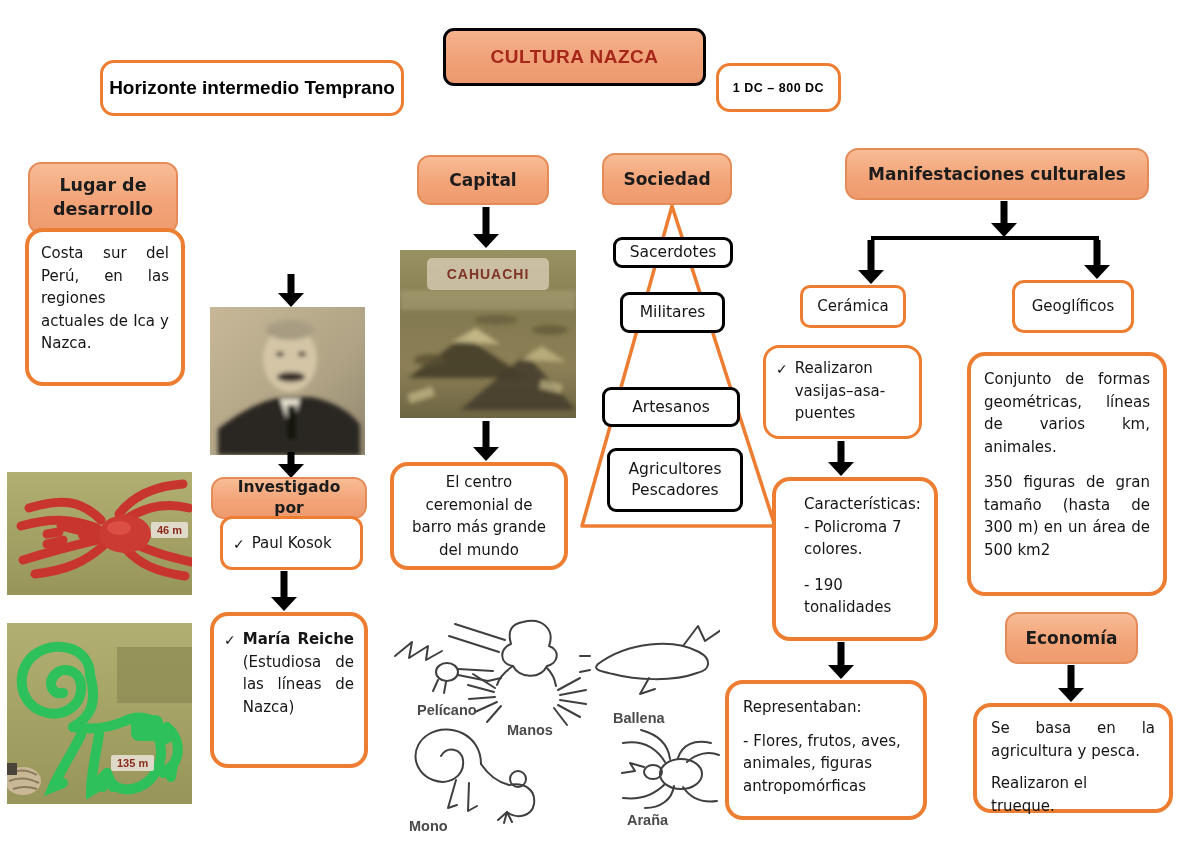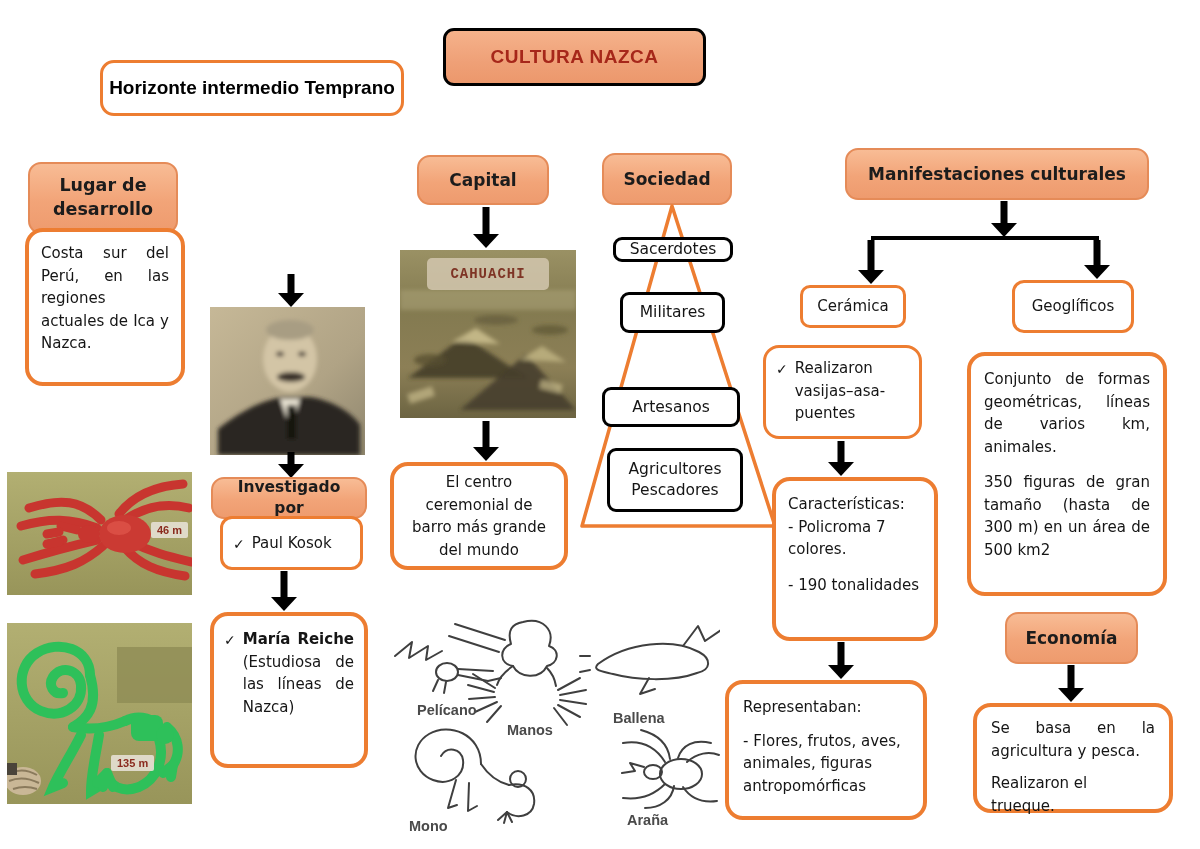--- a/index.html
+++ b/index.html
@@ -41,36 +41,39 @@
   .check-item{display:flex;gap:7px;align-items:flex-start;}
   .check-item .chk{font-size:14px;padding-top:2px;}
   .para{margin:0;}
   .jst{text-align:justify;text-align-last:left;}
   .chip{position:absolute;background:rgba(230,224,212,.9);color:#8A2A1E;font-weight:700;
         font-size:11px;padding:2px 6px;border-radius:2px;
         font-family:"Liberation Sans",sans-serif;}
   .img-caption{position:absolute;left:27px;top:8px;width:122px;height:32px;
                background:rgba(213,201,178,.82);border-radius:5px;
                display:flex;align-items:center;justify-content:center;
-               color:#7E3425;font-weight:700;font-family:Liberation Mono, monospace;
+               color:#7E3425;font-weight:700;font-family:Liberation Sans, sans-serif;
                font-size:14px;letter-spacing:1px;}
   .fig-label{position:absolute;color:#4A4A4A;font-weight:700;font-size:14.5px;
              font-family:"Liberation Sans",sans-serif;}
   .imgbox{position:absolute;overflow:hidden;}
 </style>
 </head>
 <body>
 
 <div class="canvas">
 
   <div class="plain" style="left:100px;top:60px;width:304px;height:56px;font-size:19px;">
     <span>Horizonte intermedio Temprano</span>
   </div>
   <div class="cultura" style="left:443px;top:28px;width:263px;height:58px;">
     <span>CULTURA NAZCA</span>
+  </div>
+  <div class="plain" style="left:716px;top:63px;width:125px;height:49px;font-size:12.5px;letter-spacing:.5px;">
+    <span>1 DC – 800 DC</span>
   </div>
 
   <div class="hdr" style="left:28px;top:162px;width:150px;height:72px;font-size:17.5px;">
     <span>Lugar de desarrollo</span>
   </div>
   <div class="wbox thick jst" style="left:25px;top:228px;width:160px;height:158px;padding:10px 12px;">
     <span>Costa sur del Perú, en las regiones actuales de Ica y Nazca.</span>
   </div>
 
   <div class="imgbox" style="left:7px;top:472px;width:185px;height:123px;">
@@ -279,21 +282,21 @@
     <div class="fig-label" style="left:24px;top:206px;">Mono</div>
     <div class="fig-label" style="left:242px;top:200px;">Araña</div>
   </div>
 
   <div class="hdr" style="left:602px;top:153px;width:130px;height:52px;">
     <span>Sociedad</span>
   </div>
   <svg style="position:absolute;left:576px;top:200px;" width="205" height="332" viewBox="0 0 205 332">
     <polygon points="96,6 6,326 199,326" fill="none" stroke="#ED7D31" stroke-width="3.5" stroke-linejoin="round"></polygon>
   </svg>
-  <div class="bbox" style="left:613px;top:237px;width:120px;height:25px;">
+  <div class="bbox" style="left:613px;top:237px;width:120px;height:31px;">
     <span>Sacerdotes</span>
   </div>
   <div class="bbox" style="left:620px;top:292px;width:105px;height:41px;">
     <span>Militares</span>
   </div>
   <div class="bbox" style="left:602px;top:387px;width:138px;height:40px;">
     <span>Artesanos</span>
   </div>
   <div class="bbox" style="left:607px;top:448px;width:136px;height:64px;">
     <span>Agricultores Pescadores</span>
@@ -327,21 +330,21 @@
     <div class="check-item">
       <span class="chk">✓</span>
       <span>Realizaron vasijas–asa-puentes</span>
     </div>
   </div>
   <div class="varrow" style="left:828px;top:441px;height:35px;">
       <div class="stem"></div>
       <div class="head"></div>
     </div>
 
-  <div class="wbox thick" style="left:772px;top:477px;width:166px;height:164px;padding:12px 12px;">
+  <div class="wbox thick" style="left:772px;top:477px;width:166px;height:164px;padding:12px 28px;">
     <p class="para">Características:</p>
     <p class="para">- Policroma 7 colores.</p>
     <p class="para" style="margin-top:13px;">- 190 tonalidades</p>
   </div>
   <div class="varrow" style="left:828px;top:642px;height:37px;">
       <div class="stem"></div>
       <div class="head"></div>
     </div>
 
   <div class="wbox thick" style="left:725px;top:680px;width:202px;height:140px;padding:12px 14px;">

